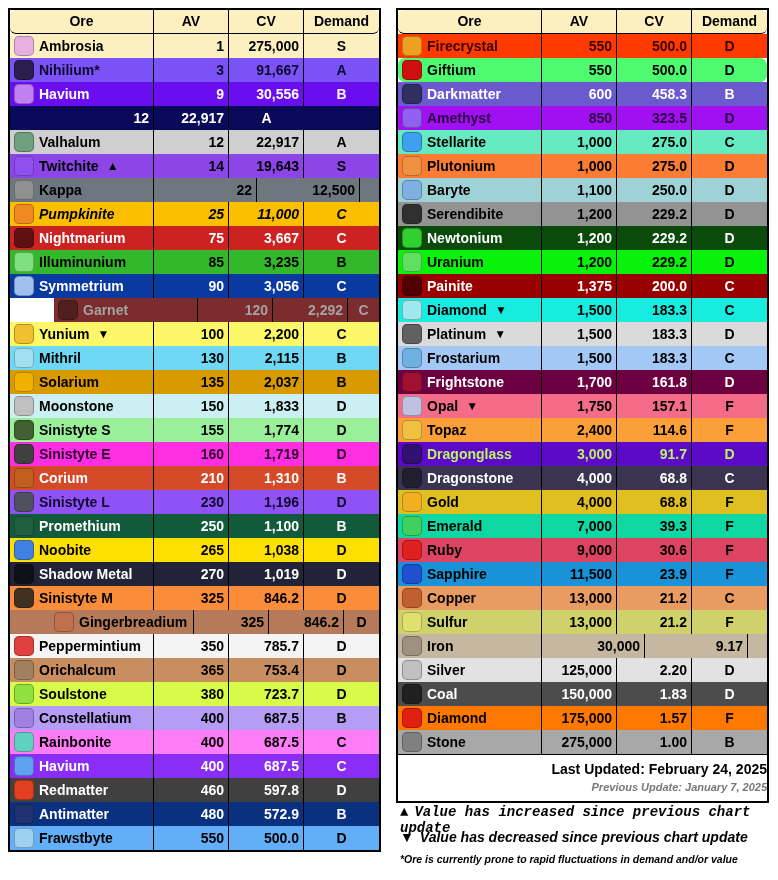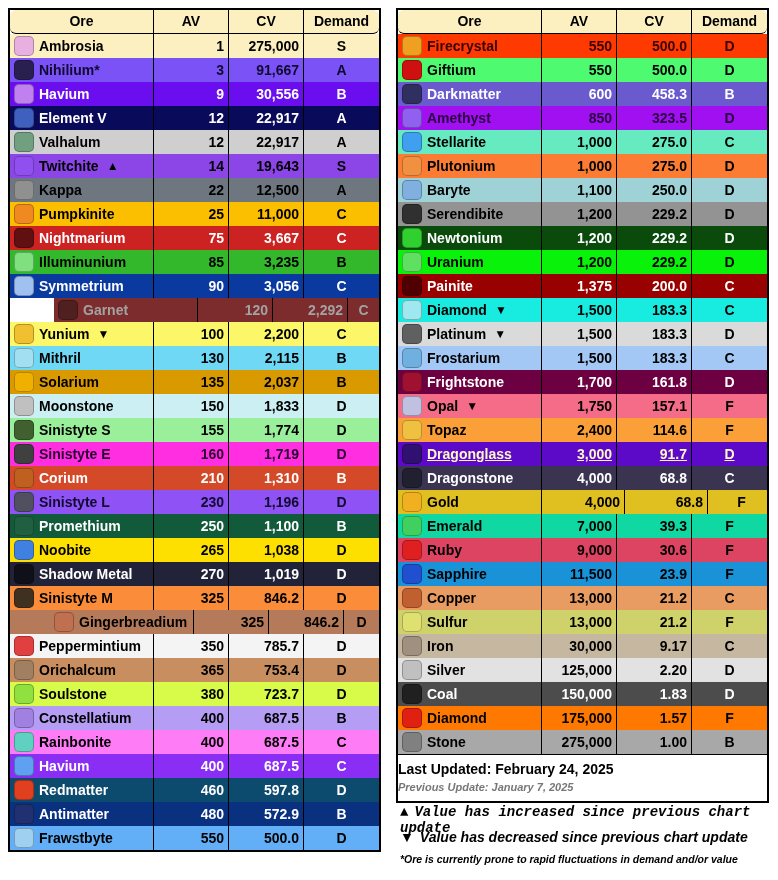--- a/index.html
+++ b/index.html
@@ -12,21 +12,21 @@
   .hdr { background:#fcefc0; border-bottom:1px solid #000; height:23px;border-radius:6px; }
   .cell { box-sizing:border-box; border-right:1px solid #000; font-weight:bold; font-size:14px;
           line-height:24px; white-space:nowrap; overflow:hidden; }
   .cell:last-child { border-right:none; }
   .hdr .cell { text-align:center; line-height:23px; color:#000; }
   .c-ore { padding-left:4px; display:flex; align-items:center; gap:5px; }
   .c-num { text-align:right; padding-right:4px; }
   .c-dem { text-align:center; }
   .icon { width:20px; height:20px; border-radius:5px; flex:0 0 20px; box-shadow:inset 0 0 0 1px rgba(0,0,0,0.25); }
   .arrow { font-size:12px; margin-left:3px; }
-  .updated { height:46px; border-top:1px solid #000; background:#fff; text-align:left; }
+  .updated { height:46px; border-top:1px solid #000; background:#fff; text-align:right; }
   .upd-main { font-weight:bold; font-size:14px; color:#000; padding-top:6px; }
   .upd-prev { font-weight:bold; font-style:italic; font-size:11px; color:#777; padding-top:4px; }
   .legend { position:absolute; left:400px; font-weight:bold; font-style:italic; font-size:14px; color:#000; }
   .legend .sym { font-style:normal; margin-right:6px; }
   .note { position:absolute; left:400px; top:853px; font-weight:bold; font-style:italic; font-size:10.5px; color:#000; }
 </style>
 </head>
 <body>
 
 <div class="tbl tbl-left">
@@ -61,25 +61,20 @@
         <div class="cell c-ore">
           <span class="icon" title="Havium" style="background: rgb(192, 128, 240);"></span>
           <span>Havium</span>
           <span class="arrow"></span>
         </div>
         <div class="cell c-num">9</div>
         <div class="cell c-num">30,556</div>
         <div class="cell c-dem">B</div>
       </div>
       <div class="row" style="background: rgb(10, 10, 90); color: rgb(255, 255, 255);">
-        <div class="cell c-ore">
-          <span class="icon" title="Element V" style="background: rgb(64, 96, 192);"></span>
-          <span>Element V</span>
-          <span class="arrow"></span>
-        </div>
         <div class="cell c-num">12</div>
         <div class="cell c-num">22,917</div>
         <div class="cell c-dem">A</div>
       </div>
       <div class="row" style="background: rgb(207, 207, 207); color: rgb(0, 0, 0);">
         <div class="cell c-ore">
           <span class="icon" title="Valhalum" style="background: rgb(112, 160, 128);"></span>
           <span>Valhalum</span>
           <span class="arrow"></span>
         </div>
@@ -90,31 +85,31 @@
       <div class="row" style="background: rgb(140, 70, 232); color: rgb(0, 0, 0);">
         <div class="cell c-ore">
           <span class="icon" title="Twitchite" style="background: rgb(144, 80, 240);"></span>
           <span>Twitchite</span>
           <span class="arrow">▲</span>
         </div>
         <div class="cell c-num">14</div>
         <div class="cell c-num">19,643</div>
         <div class="cell c-dem">S</div>
       </div>
-      <div class="row" style="background: rgb(110, 119, 128); color: rgb(0, 0, 0);">
+      <div class="row" style="background: rgb(110, 119, 128); color: rgb(0, 0, 0); gap: 28px;">
         <div class="cell c-ore">
           <span class="icon" title="Kappa" style="background: rgb(144, 144, 144);"></span>
           <span>Kappa</span>
           <span class="arrow"></span>
         </div>
         <div class="cell c-num">22</div>
         <div class="cell c-num">12,500</div>
         <div class="cell c-dem">A</div>
       </div>
-      <div class="row" style="background: rgb(251, 191, 0); color: rgb(0, 0, 0);">
+      <div class="row" style="background: rgb(251, 191, 0); color: rgb(0, 0, 0); font-style: italic;">
         <div class="cell c-ore">
           <span class="icon" title="Pumpkinite" style="background: rgb(240, 138, 32);"></span>
           <span>Pumpkinite</span>
           <span class="arrow"></span>
         </div>
         <div class="cell c-num">25</div>
         <div class="cell c-num">11,000</div>
         <div class="cell c-dem">C</div>
       </div>
       <div class="row" style="background: rgb(204, 34, 34); color: rgb(255, 255, 255);">
@@ -340,21 +335,21 @@
       <div class="row" style="background: rgb(138, 46, 245); color: rgb(255, 255, 255);">
         <div class="cell c-ore">
           <span class="icon" title="Azure" style="background: rgb(96, 160, 240);"></span>
           <span>Havium</span>
           <span class="arrow"></span>
         </div>
         <div class="cell c-num">400</div>
         <div class="cell c-num">687.5</div>
         <div class="cell c-dem">C</div>
       </div>
-      <div class="row" style="background: #0c4a6e; color: rgb(255, 255, 255);">
+      <div class="row" style="background: #404040; color: rgb(255, 255, 255);">
         <div class="cell c-ore">
           <span class="icon" title="Redmatter" style="background: rgb(224, 64, 32);"></span>
           <span>Redmatter</span>
           <span class="arrow"></span>
         </div>
         <div class="cell c-num">460</div>
         <div class="cell c-num">597.8</div>
         <div class="cell c-dem">D</div>
       </div>
       <div class="row" style="background: rgb(10, 48, 128); color: rgb(255, 255, 255);">
@@ -391,21 +386,21 @@
       <div class="row" style="background: rgb(255, 58, 0); color: rgb(58, 0, 0);">
         <div class="cell c-ore">
           <span class="icon" title="Firecrystal" style="background: rgb(240, 160, 32);"></span>
           <span>Firecrystal</span>
           <span class="arrow"></span>
         </div>
         <div class="cell c-num">550</div>
         <div class="cell c-num">500.0</div>
         <div class="cell c-dem">D</div>
       </div>
-      <div class="row" style="background: rgb(78, 250, 112); color: rgb(0, 0, 0);">
+      <div class="row" style="background: rgb(78, 250, 112); color: rgb(0, 0, 0); border-radius: 7px;">
         <div class="cell c-ore">
           <span class="icon" title="Giftium" style="background: rgb(208, 16, 16);"></span>
           <span>Giftium</span>
           <span class="arrow"></span>
         </div>
         <div class="cell c-num">550</div>
         <div class="cell c-num">500.0</div>
         <div class="cell c-dem">D</div>
       </div>
       <div class="row" style="background: rgb(106, 90, 205); color: rgb(255, 255, 255);">
@@ -551,41 +546,41 @@
       <div class="row" style="background: rgb(251, 160, 56); color: rgb(0, 0, 0);">
         <div class="cell c-ore">
           <span class="icon" title="Topaz" style="background: rgb(240, 192, 64);"></span>
           <span>Topaz</span>
           <span class="arrow"></span>
         </div>
         <div class="cell c-num">2,400</div>
         <div class="cell c-num">114.6</div>
         <div class="cell c-dem">F</div>
       </div>
-      <div class="row" style="background: rgb(92, 10, 200); color: #fef9c3; text-decoration: underline;">
+      <div class="row" style="background: rgb(92, 10, 200); color: #bef264;">
         <div class="cell c-ore">
           <span class="icon" title="Dragonglass" style="background: rgb(48, 16, 112);"></span>
           <span>Dragonglass</span>
           <span class="arrow"></span>
         </div>
         <div class="cell c-num">3,000</div>
         <div class="cell c-num">91.7</div>
         <div class="cell c-dem">D</div>
       </div>
       <div class="row" style="background: rgb(58, 52, 80); color: rgb(255, 255, 255);">
         <div class="cell c-ore">
           <span class="icon" title="Dragonstone" style="background: rgb(32, 32, 48);"></span>
           <span>Dragonstone</span>
           <span class="arrow"></span>
         </div>
         <div class="cell c-num">4,000</div>
         <div class="cell c-num">68.8</div>
         <div class="cell c-dem">C</div>
       </div>
-      <div class="row" style="background: rgb(224, 192, 32); color: rgb(0, 0, 0); gap: 8px;">
+      <div class="row" style="background: rgb(224, 192, 32); color: rgb(0, 0, 0);">
         <div class="cell c-ore">
           <span class="icon" title="Gold" style="background: rgb(240, 176, 32);"></span>
           <span>Gold</span>
           <span class="arrow"></span>
         </div>
         <div class="cell c-num">4,000</div>
         <div class="cell c-num">68.8</div>
         <div class="cell c-dem">F</div>
       </div>
       <div class="row" style="background: rgb(16, 216, 162); color: rgb(0, 0, 0);">
@@ -631,21 +626,21 @@
       <div class="row" style="background: rgb(207, 210, 106); color: rgb(0, 0, 0);">
         <div class="cell c-ore">
           <span class="icon" title="Sulfur" style="background: rgb(224, 224, 112);"></span>
           <span>Sulfur</span>
           <span class="arrow"></span>
         </div>
         <div class="cell c-num">13,000</div>
         <div class="cell c-num">21.2</div>
         <div class="cell c-dem">F</div>
       </div>
-      <div class="row" style="background: rgb(198, 184, 160); color: rgb(0, 0, 0);">
+      <div class="row" style="background: rgb(198, 184, 160); color: rgb(0, 0, 0); gap: 28px;">
         <div class="cell c-ore">
           <span class="icon" title="Iron" style="background: rgb(160, 144, 128);"></span>
           <span>Iron</span>
           <span class="arrow"></span>
         </div>
         <div class="cell c-num">30,000</div>
         <div class="cell c-num">9.17</div>
         <div class="cell c-dem">C</div>
       </div>
       <div class="row" style="background: rgb(226, 226, 226); color: rgb(0, 0, 0);">

